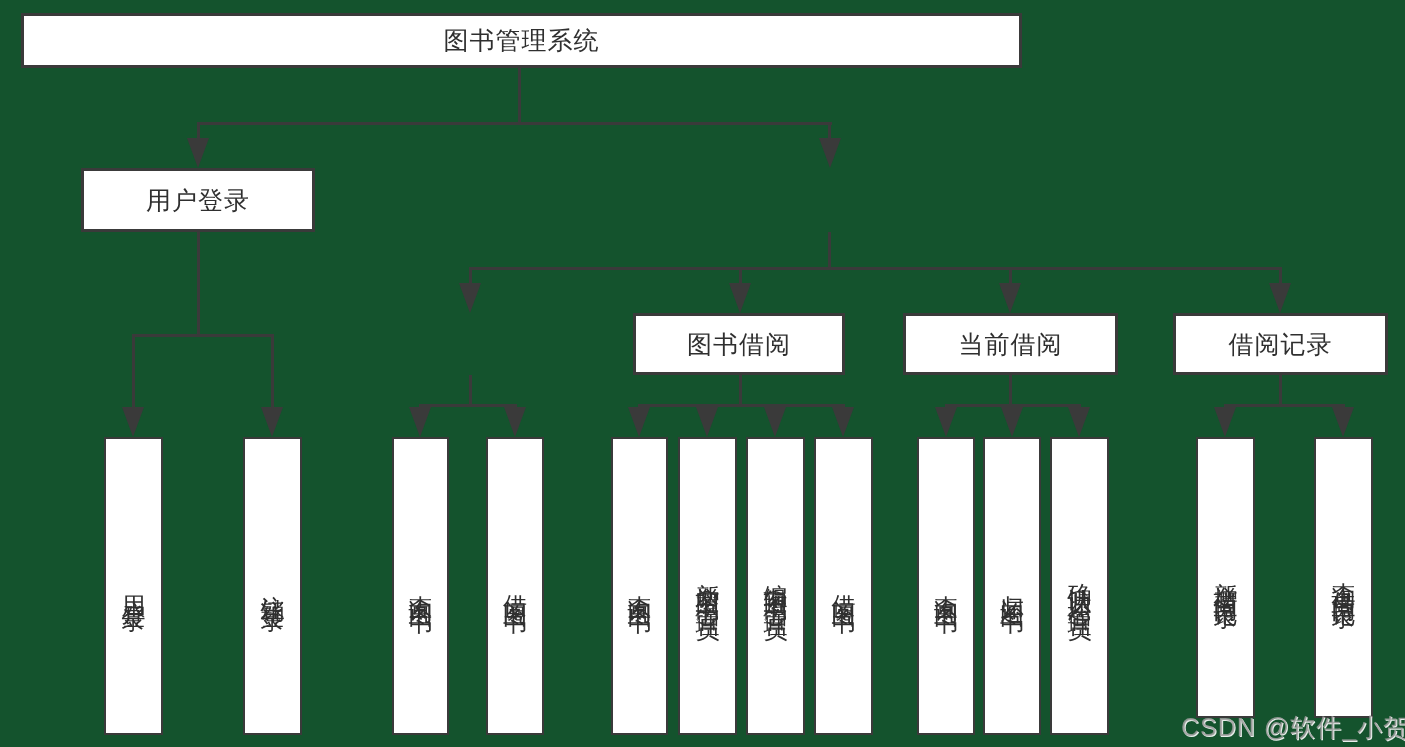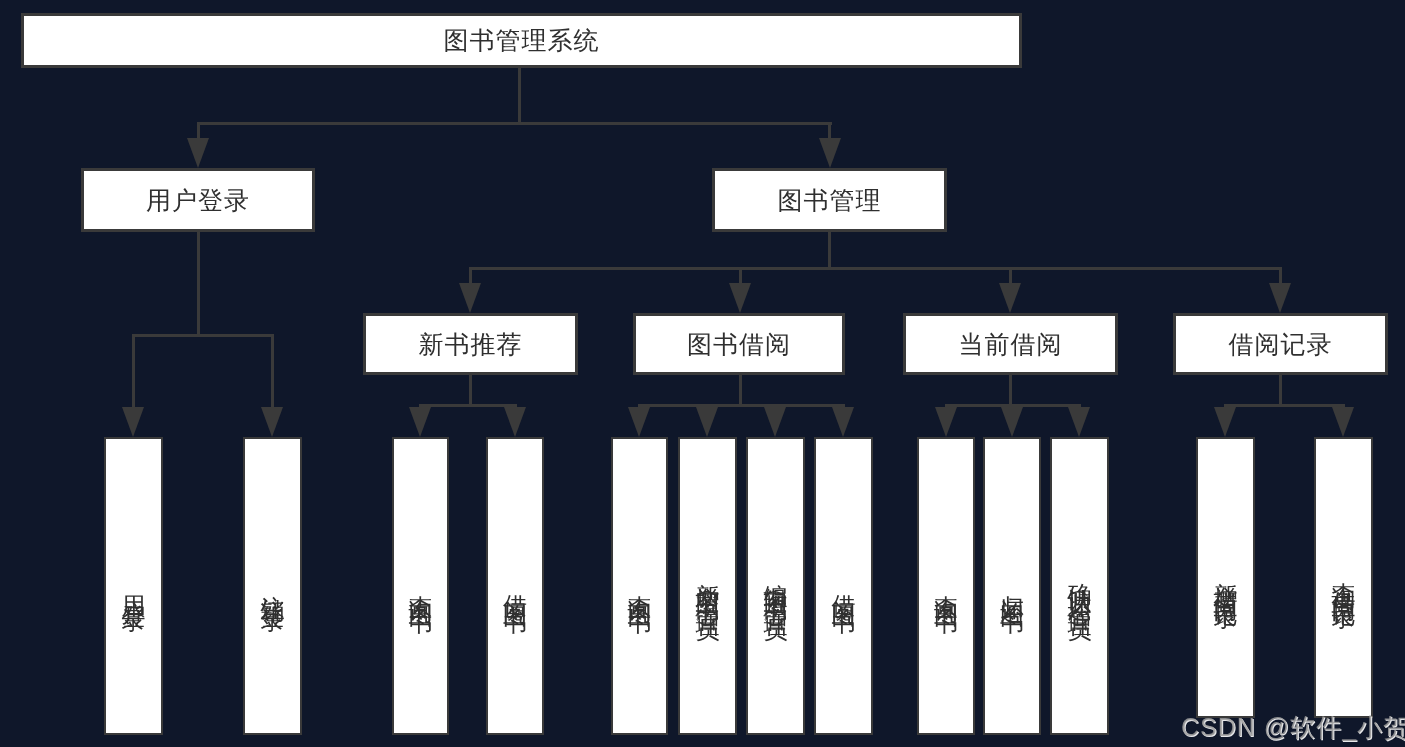--- a/index.html
+++ b/index.html
@@ -1,17 +1,17 @@
 <!DOCTYPE html>
 <html><head>
 <meta charset="utf-8">
 <style>
   html,body{margin:0;padding:0;background:#fff;}
   .canvas{
-    position:relative;width:1405px;height:747px;background:#0f172a;
+    position:relative;width:1405px;height:747px;background:#14532d;
     font-family:"Liberation Sans","DejaVu Sans",sans-serif;overflow:hidden;
   }
   
   .hbox{
     position:absolute;box-sizing:border-box;background:#ffffff;
     border:3px solid #3a3a3a;display:flex;align-items:center;justify-content:center;
     color:#2f2f2f;font-size:25px;letter-spacing:1px;z-index:2;
   }
   
   .vbox{
@@ -49,45 +49,39 @@
   <div class="ln" style="left:518px;top:68px;width:3px;height:56px"></div>
   <div class="ln" style="left:197px;top:122px;width:635px;height:3px"></div>
   <div class="ln" style="left:197px;top:122px;width:3px;height:22px"></div>
   <div class="ln" style="left:828px;top:122px;width:3px;height:22px"></div>
   <div class="arr" style="left:187px;top:138px"></div>
   <div class="arr" style="left:819px;top:138px"></div>
 
   <div class="hbox" style="left:81px;top:168px;width:234px;height:64px">
     <span>用户登录</span>
   </div>
-  <div class="hbox" style="left:712px;top:168px;width:235px;height:64px">
-    <span>图书管理</span>
-  </div>
 
   <div class="ln" style="left:197px;top:232px;width:3px;height:104px"></div>
   <div class="ln" style="left:132px;top:334px;width:142px;height:3px"></div>
   <div class="ln" style="left:132px;top:334px;width:3px;height:76px"></div>
   <div class="ln" style="left:271px;top:334px;width:3px;height:76px"></div>
   <div class="arr" style="left:122px;top:407px"></div>
   <div class="arr" style="left:261px;top:407px"></div>
 
   <div class="ln" style="left:828px;top:232px;width:3px;height:38px"></div>
   <div class="ln" style="left:469px;top:267px;width:813px;height:3px"></div>
   <div class="ln" style="left:469px;top:267px;width:3px;height:20px"></div>
   <div class="ln" style="left:739px;top:267px;width:3px;height:20px"></div>
   <div class="ln" style="left:1009px;top:267px;width:3px;height:20px"></div>
   <div class="ln" style="left:1279px;top:267px;width:3px;height:20px"></div>
   <div class="arr" style="left:459px;top:283px"></div>
   <div class="arr" style="left:729px;top:283px"></div>
   <div class="arr" style="left:999px;top:283px"></div>
   <div class="arr" style="left:1269px;top:283px"></div>
 
-  <div class="hbox" style="left:363px;top:313px;width:215px;height:62px">
-    <span>新书推荐</span>
-  </div>
   <div class="hbox" style="left:633px;top:313px;width:212px;height:62px">
     <span>图书借阅</span>
   </div>
   <div class="hbox" style="left:903px;top:313px;width:215px;height:62px">
     <span>当前借阅</span>
   </div>
   <div class="hbox" style="left:1173px;top:313px;width:215px;height:62px">
     <span>借阅记录</span>
   </div>
 

